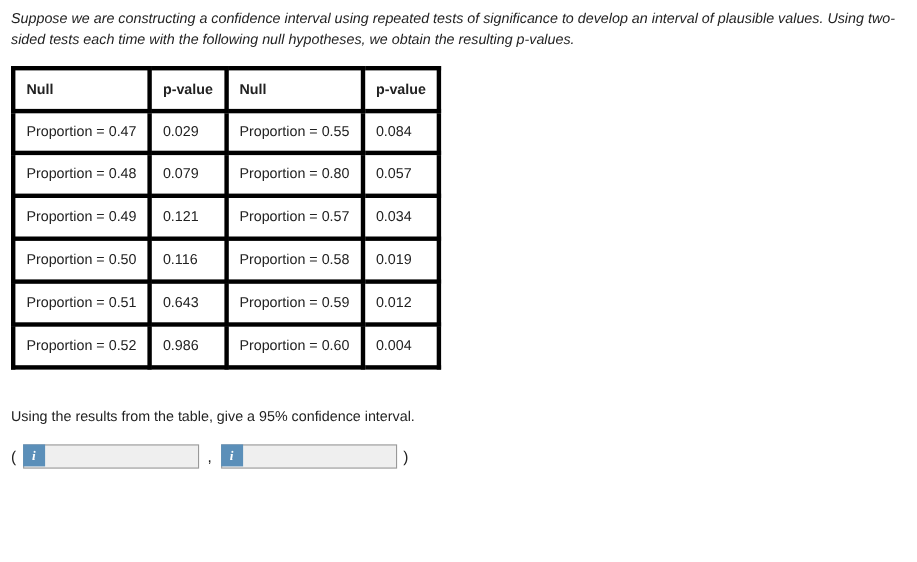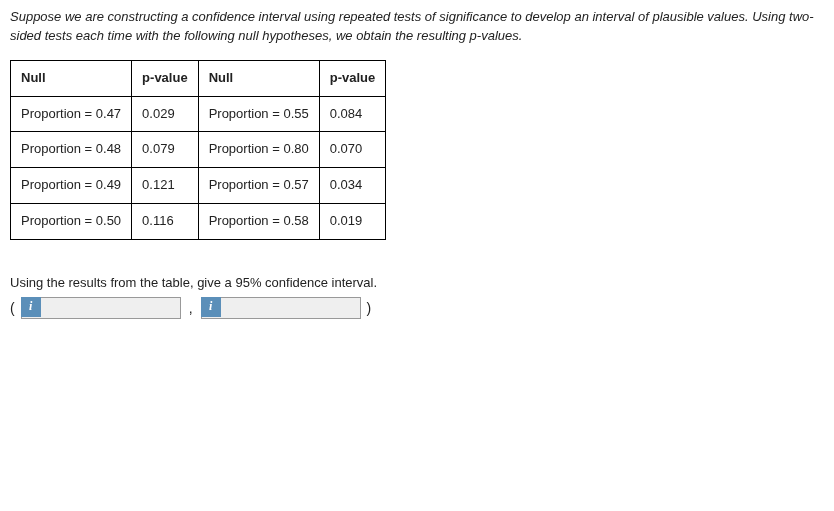--- a/index.html
+++ b/index.html
@@ -12,28 +12,28 @@
       height: 511px;
       padding: 8px 10px;
       line-height: 1.45;
     }
     .intro { margin-bottom: 14px; font-style: italic; }
     table {
       border-collapse: collapse;
       margin-bottom: 34px;
     }
     th, td {
-      border: 1px solid #000000;
+      border: 4px solid #000000;
       padding: 8px 10px;
       text-align: left;
       font-weight: normal;
       font-size: 13px;
     }
     th { font-weight: bold; }
-    .prompt { margin-bottom: 4px; }
+    .prompt { margin-bottom: 16px; }
     .answer-row {
       display: flex;
       align-items: center;
       gap: 6px;
     }
     .paren { font-size: 14px; }
     .input-wrap {
       position: relative;
       display: inline-block;
     }
@@ -80,33 +80,45 @@
     <tr>
       <td>Proportion = 0.47</td>
       <td>0.029</td>
       <td>Proportion = 0.55</td>
       <td>0.084</td>
     </tr>
     <tr>
       <td>Proportion = 0.48</td>
       <td>0.079</td>
       <td>Proportion = 0.80</td>
-      <td>0.070</td>
+      <td>0.057</td>
     </tr>
     <tr>
       <td>Proportion = 0.49</td>
       <td>0.121</td>
       <td>Proportion = 0.57</td>
       <td>0.034</td>
     </tr>
     <tr>
       <td>Proportion = 0.50</td>
       <td>0.116</td>
       <td>Proportion = 0.58</td>
       <td>0.019</td>
+    </tr>
+    <tr>
+      <td>Proportion = 0.51</td>
+      <td>0.643</td>
+      <td>Proportion = 0.59</td>
+      <td>0.012</td>
+    </tr>
+    <tr>
+      <td>Proportion = 0.52</td>
+      <td>0.986</td>
+      <td>Proportion = 0.60</td>
+      <td>0.004</td>
     </tr>
   </tbody>
 </table>
 
 <p class="prompt">Using the results from the table, give a 95% confidence interval.</p>
 
 <div class="answer-row">
   <span class="paren">(</span>
   <span class="input-wrap">
     <span class="info-badge">i</span>

